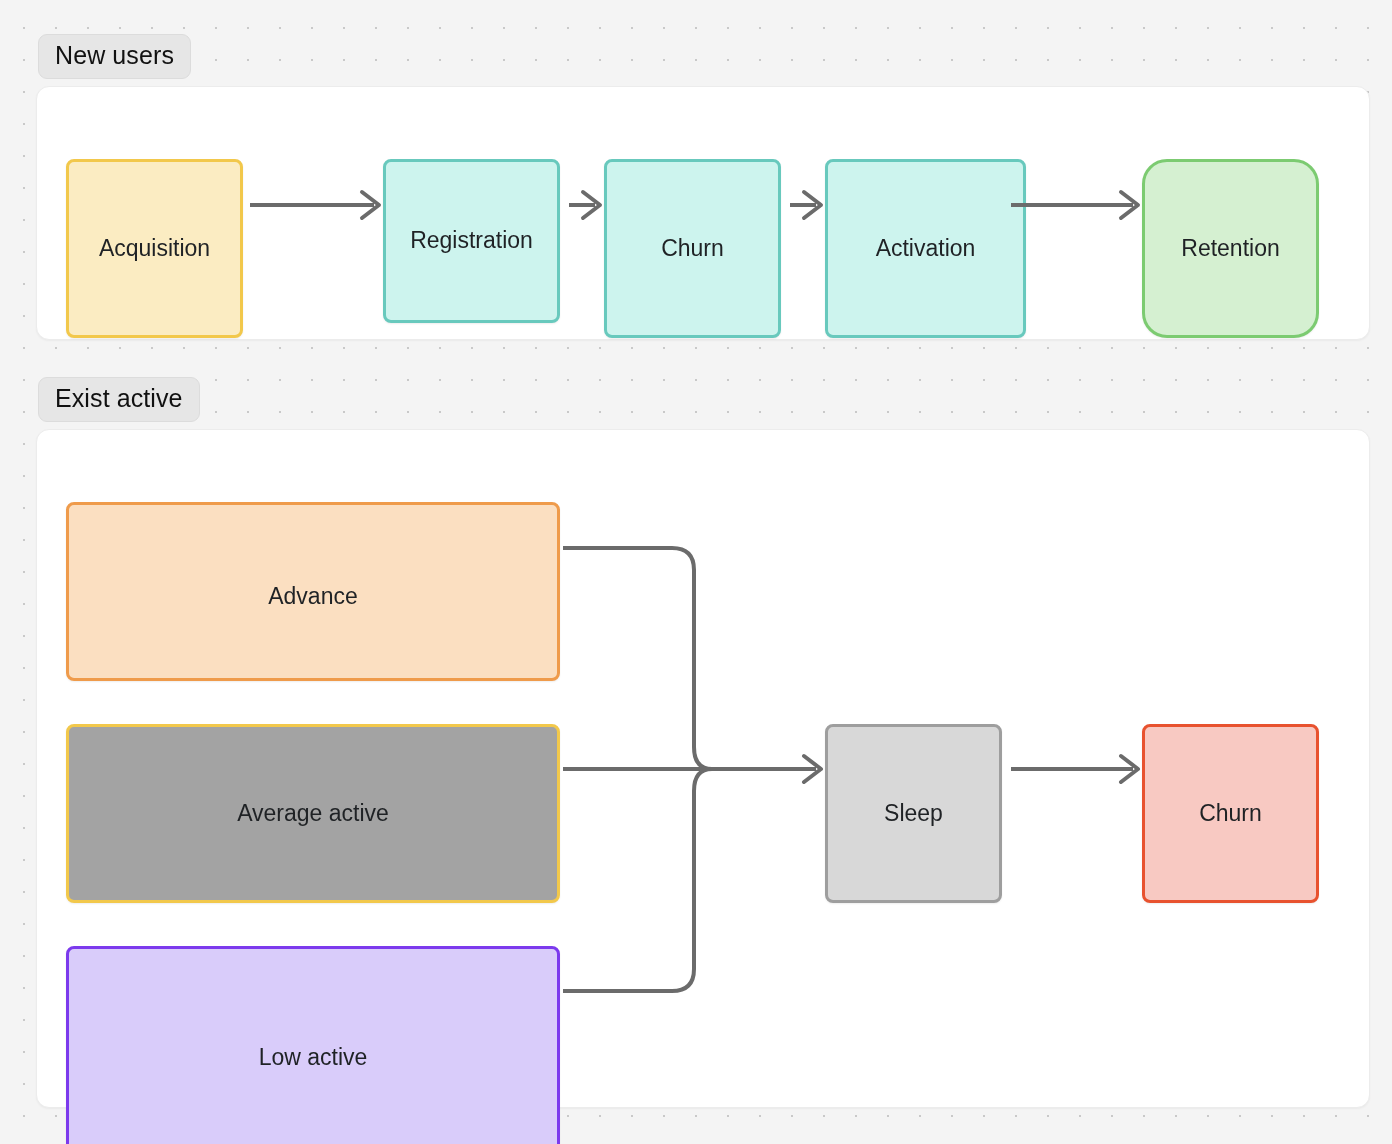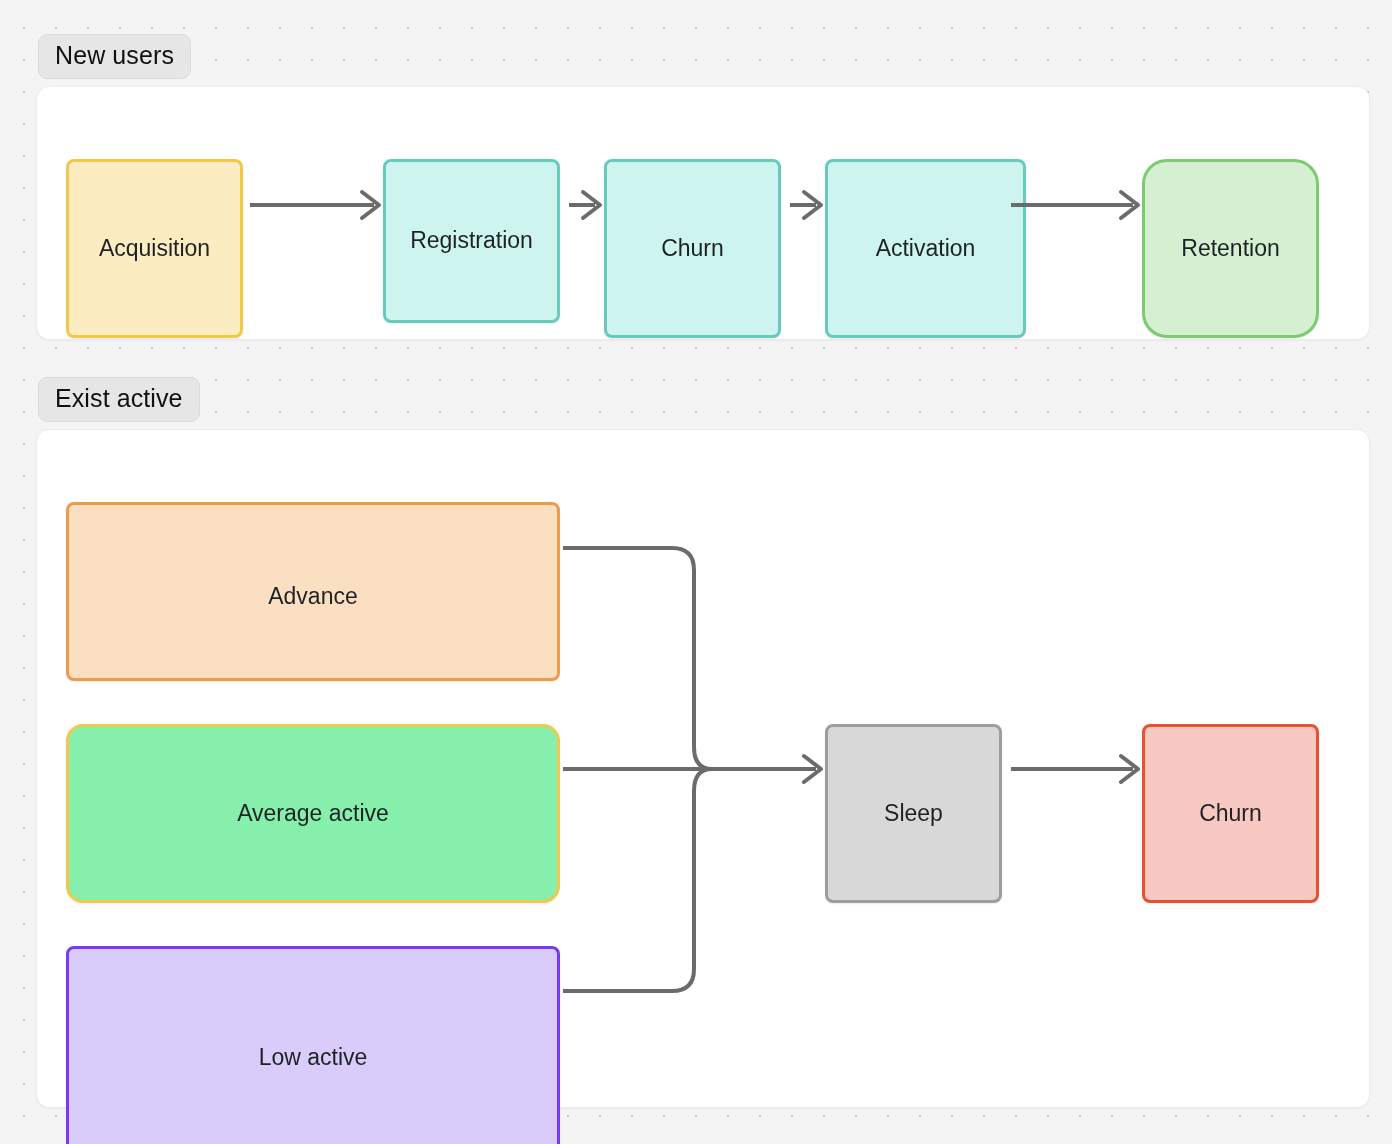--- a/index.html
+++ b/index.html
@@ -109,21 +109,21 @@
 <div class="node" id="node-setup" style="background-color: rgb(205, 244, 238); border-color: rgb(104, 201, 189);">Churn</div>
 
 <div class="node" id="node-activation" style="background-color: rgb(205, 244, 238); border-color: rgb(104, 201, 189);">Activation</div>
 
 <div class="node" id="node-retention" style="background-color: rgb(213, 240, 209); border-color: rgb(124, 203, 113);">Retention</div>
 
 <div class="card" id="card-exist-users"></div>
 
 <div class="node" id="node-advance" style="background-color: rgb(251, 223, 193); border-color: rgb(239, 155, 75);">Advance</div>
 
-<div class="node" id="node-average-active" style="background-color: #86efac; border-color: rgb(242, 200, 75); border-radius: 17px;">Average active</div>
+<div class="node" id="node-average-active" style="background-color: #a3a3a3; border-color: rgb(242, 200, 75);">Average active</div>
 
 <div class="node" id="node-low-active" style="background-color: rgb(217, 204, 250); border-color: rgb(124, 58, 237);">Low active</div>
 
 <div class="node" id="node-sleep" style="background-color: rgb(216, 216, 216); border-color: rgb(158, 158, 158);">Sleep</div>
 
 <div class="node" id="node-churn" style="background-color: rgb(248, 201, 194); border-color: rgb(232, 82, 47);">Churn</div>
 
 <svg class="conn-layer" id="conn-layer" viewBox="0 0 1392 1144">
   <g id="conn-group" fill="none" stroke="#6b6b6b" stroke-width="4" stroke-linecap="butt" stroke-linejoin="round">
 

